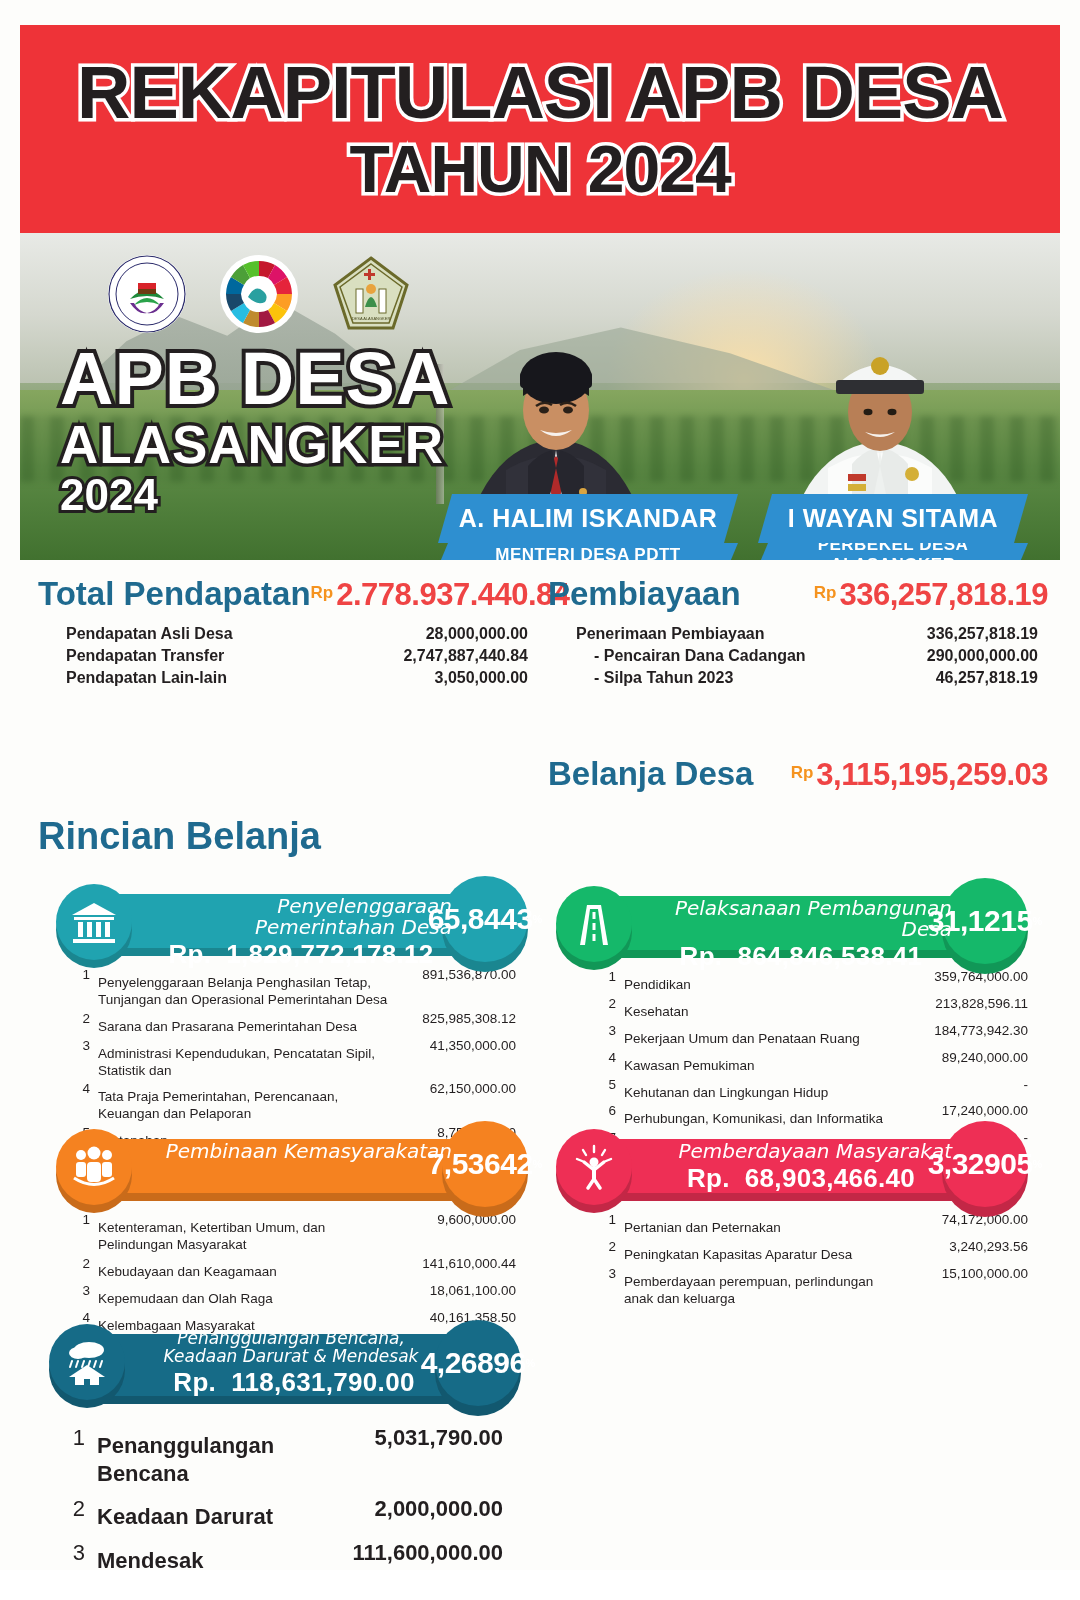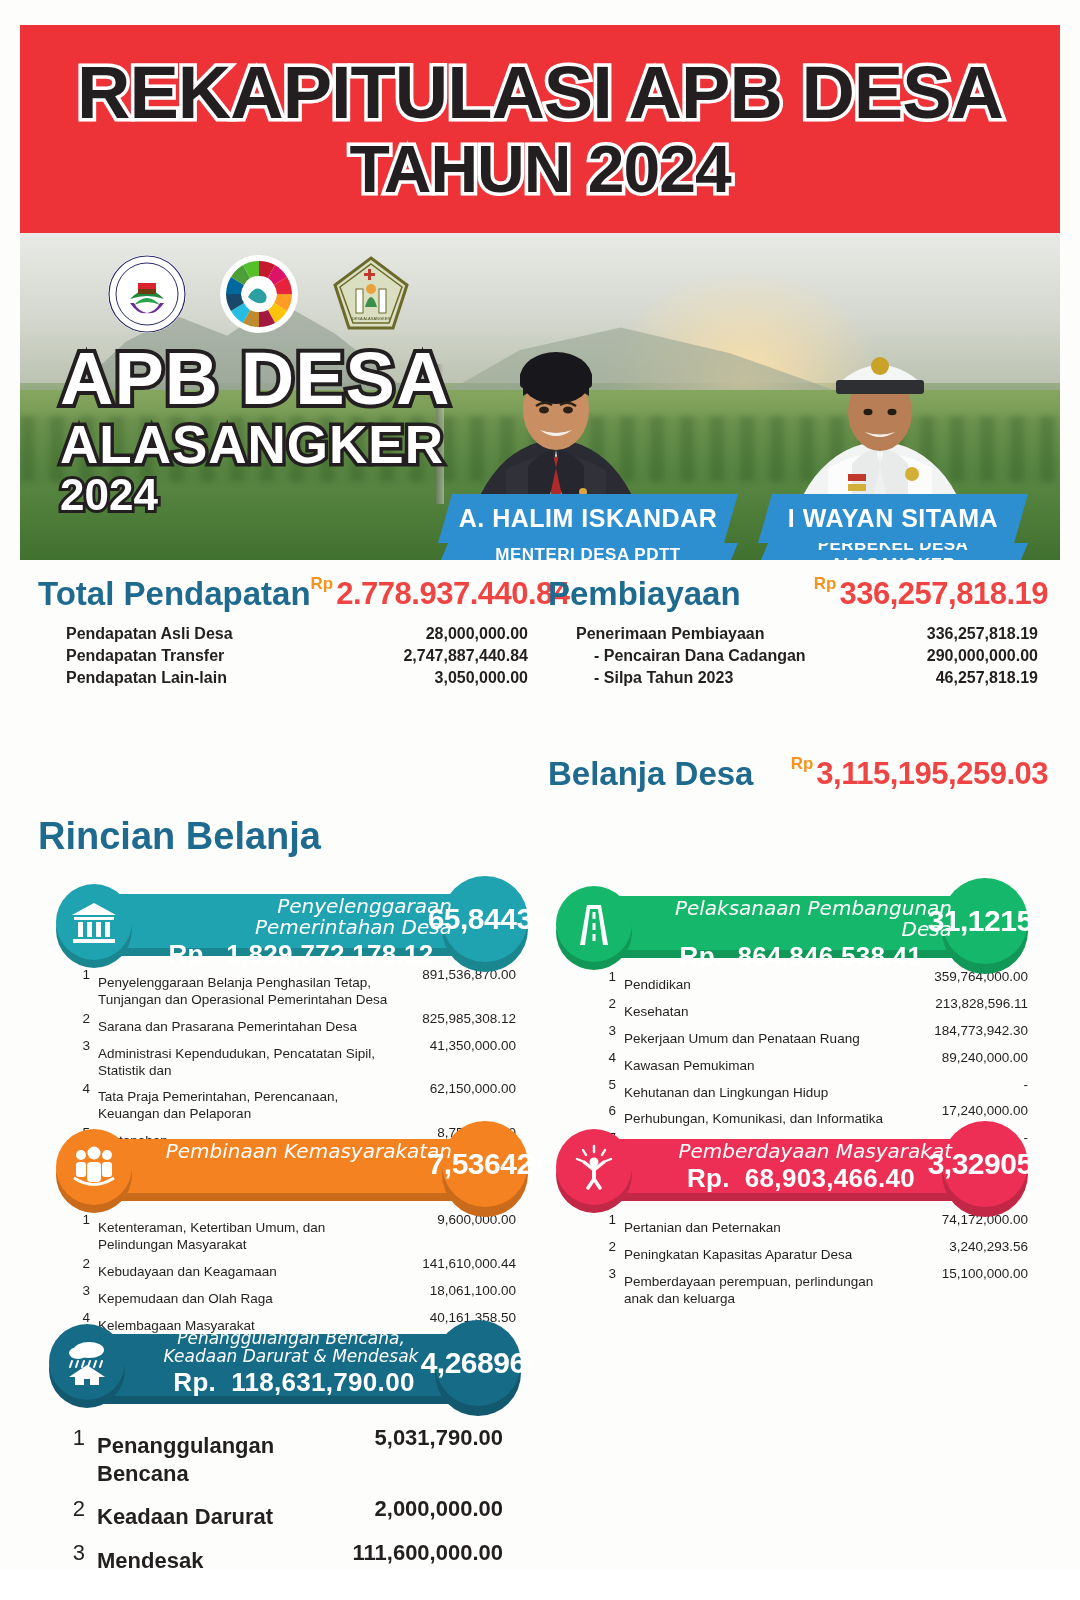--- a/index.html
+++ b/index.html
@@ -108,21 +108,21 @@
     margin:0 auto;padding:0 16px;
     clip-path:polygon(10px 0,100% 0,calc(100% - 10px) 100%,0 100%);
   }
   .np1{left:18px;width:300px;}
   .np2{left:338px;width:270px;text-align:center;}
   
   .summary{position:absolute;left:20px;top:575px;width:1040px;}
   .sum-col{position:absolute;width:500px;}
   .sum-left{left:18px;top:0;}
   .sum-right{left:528px;top:0;}
-  .sum-head{display:flex;align-items:center;white-space:nowrap;}
+  .sum-head{display:flex;align-items:flex-end;white-space:nowrap;}
   .sum-title{color:#1f6a8f;font-size:33px;font-weight:bold;}
   .sum-rp{color:#f5931f;font-size:17px;font-weight:bold;margin-left:auto;padding-right:3px;position:relative;top:-10px;}
   .sum-amt{color:#ef4444;font-size:31px;font-weight:bold;letter-spacing:-.5px;}
   .sum-rows{margin-top:10px;}
   .sum-row{display:flex;justify-content:space-between;font-size:16px;color:#231f20;font-weight:bold;padding:2px 0 2px 28px;}
   .sum-row .lbl{font-weight:bold;}
   .sum-row .val{font-weight:bold;padding-right:10px;}
   .sum-row.indent .lbl{padding-left:18px;}
   .belanja{position:absolute;left:528px;top:180px;width:500px;}
   

